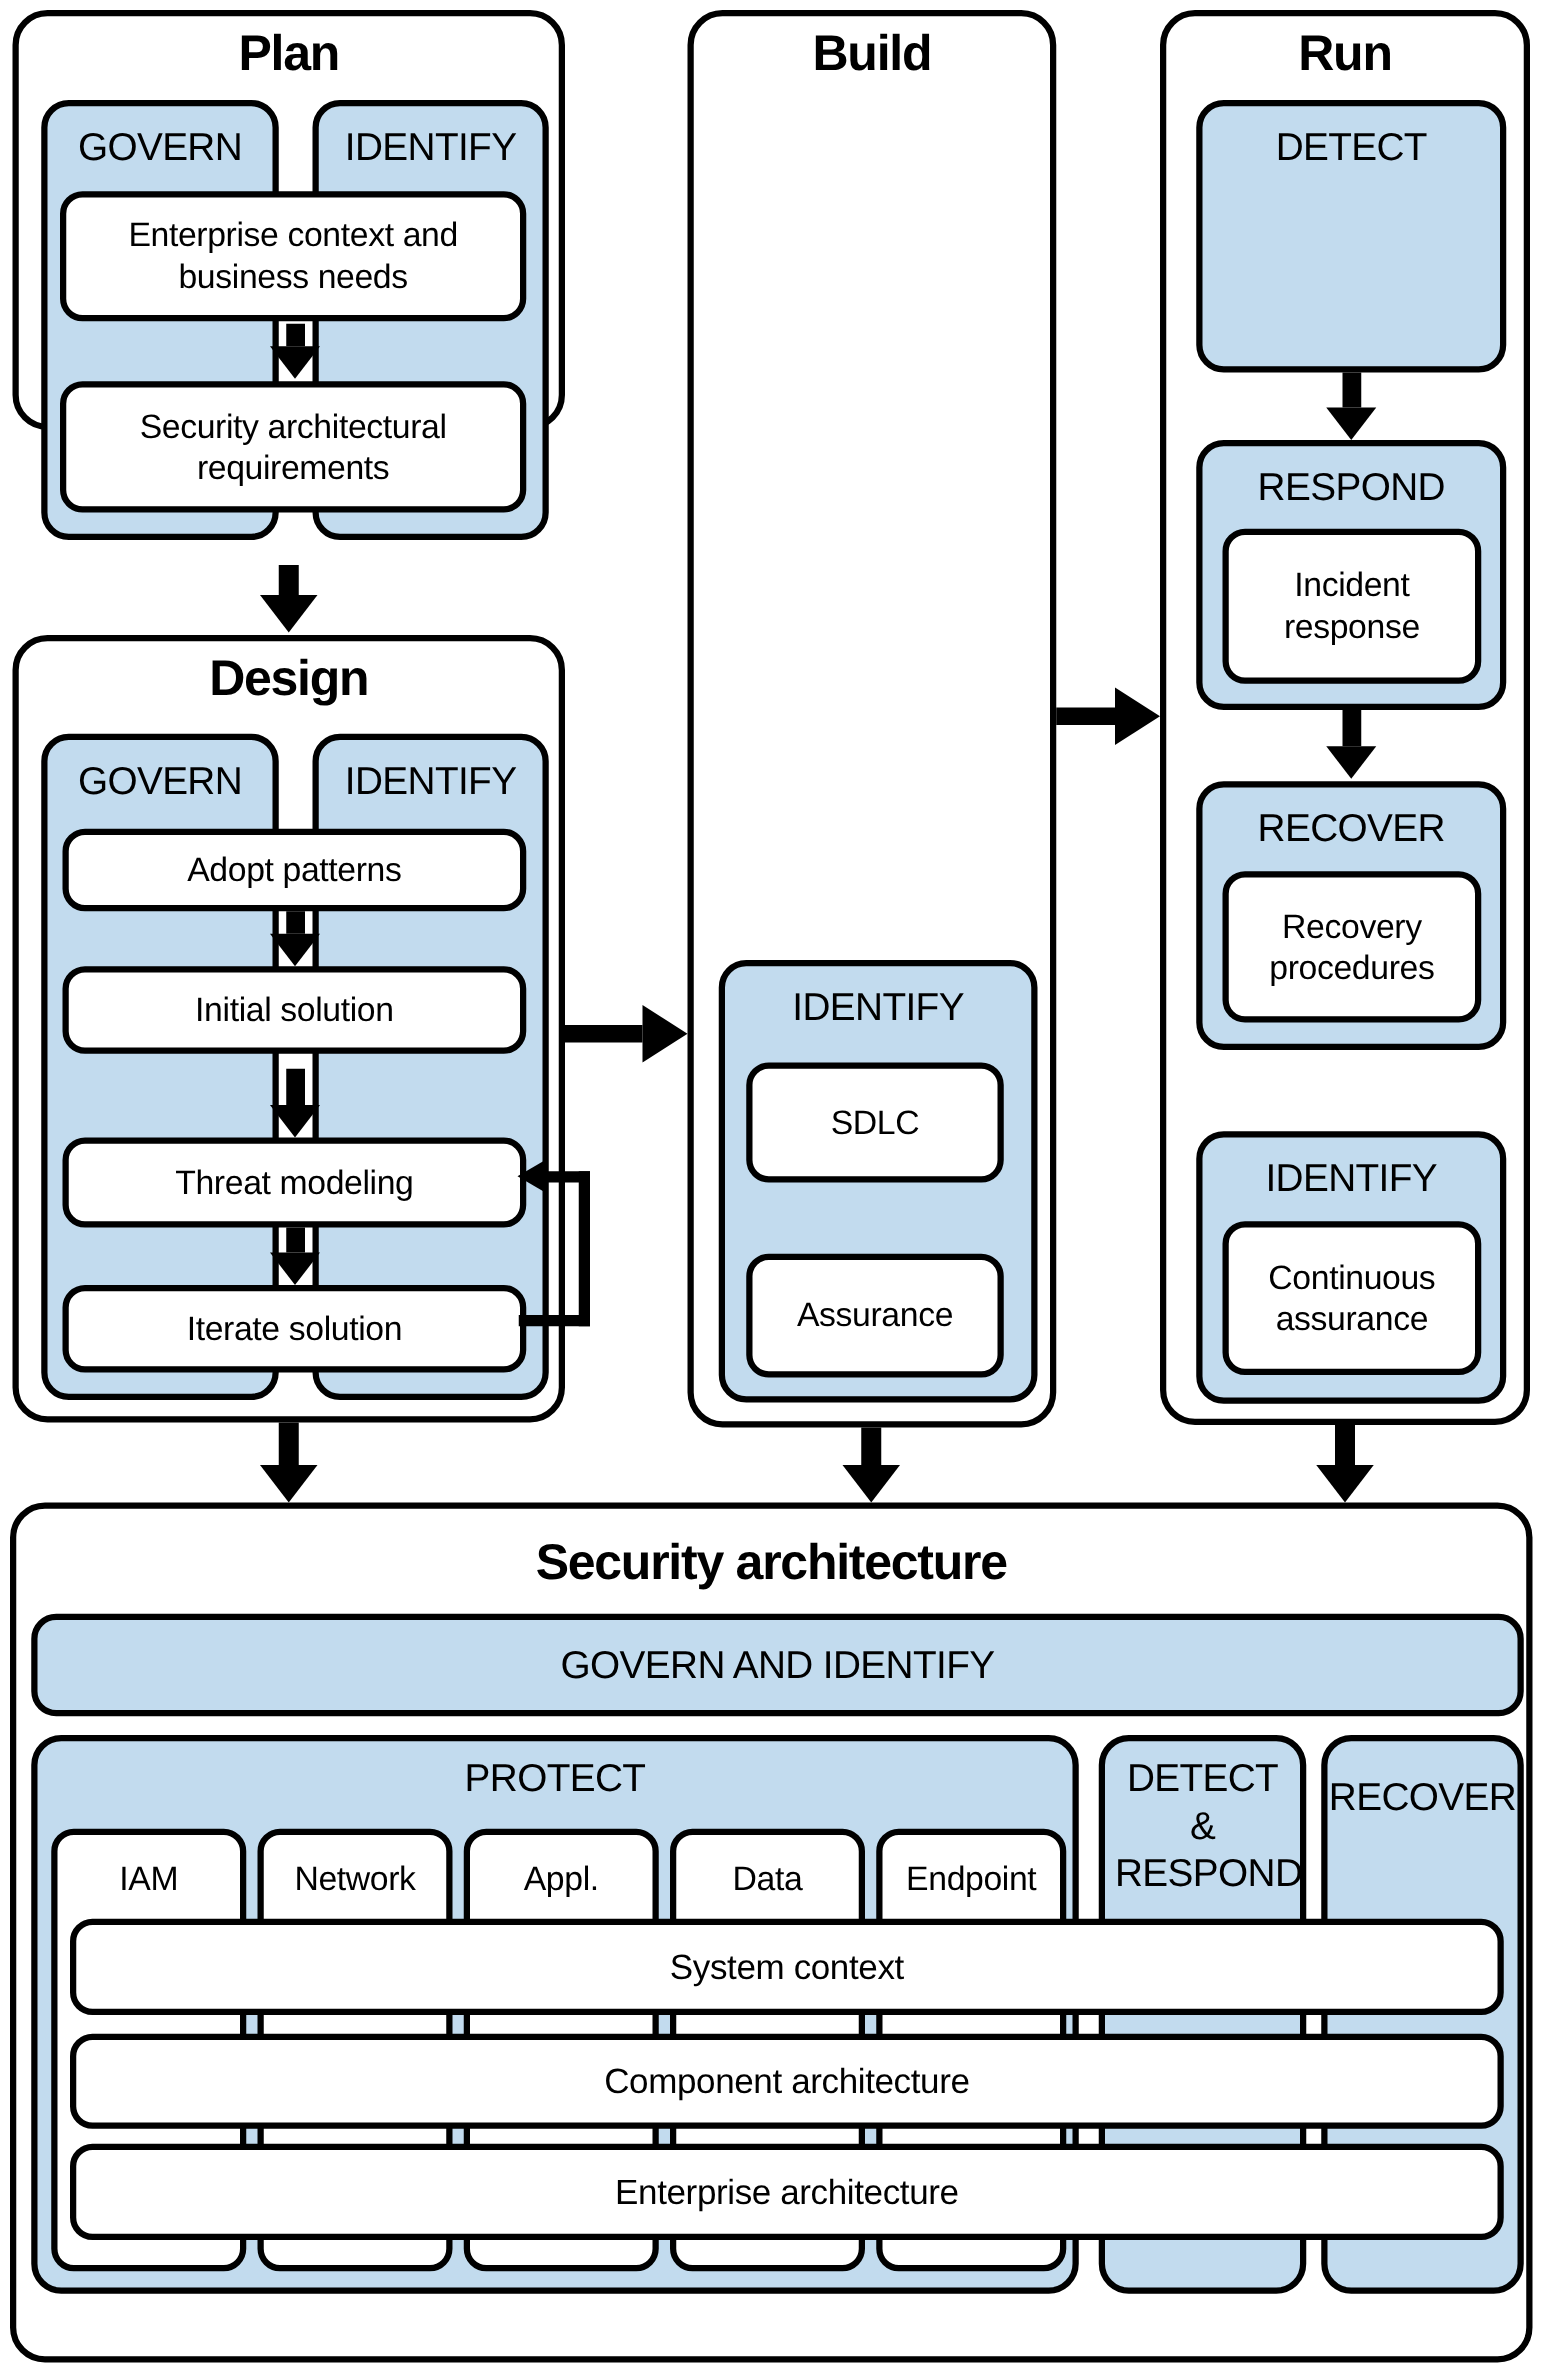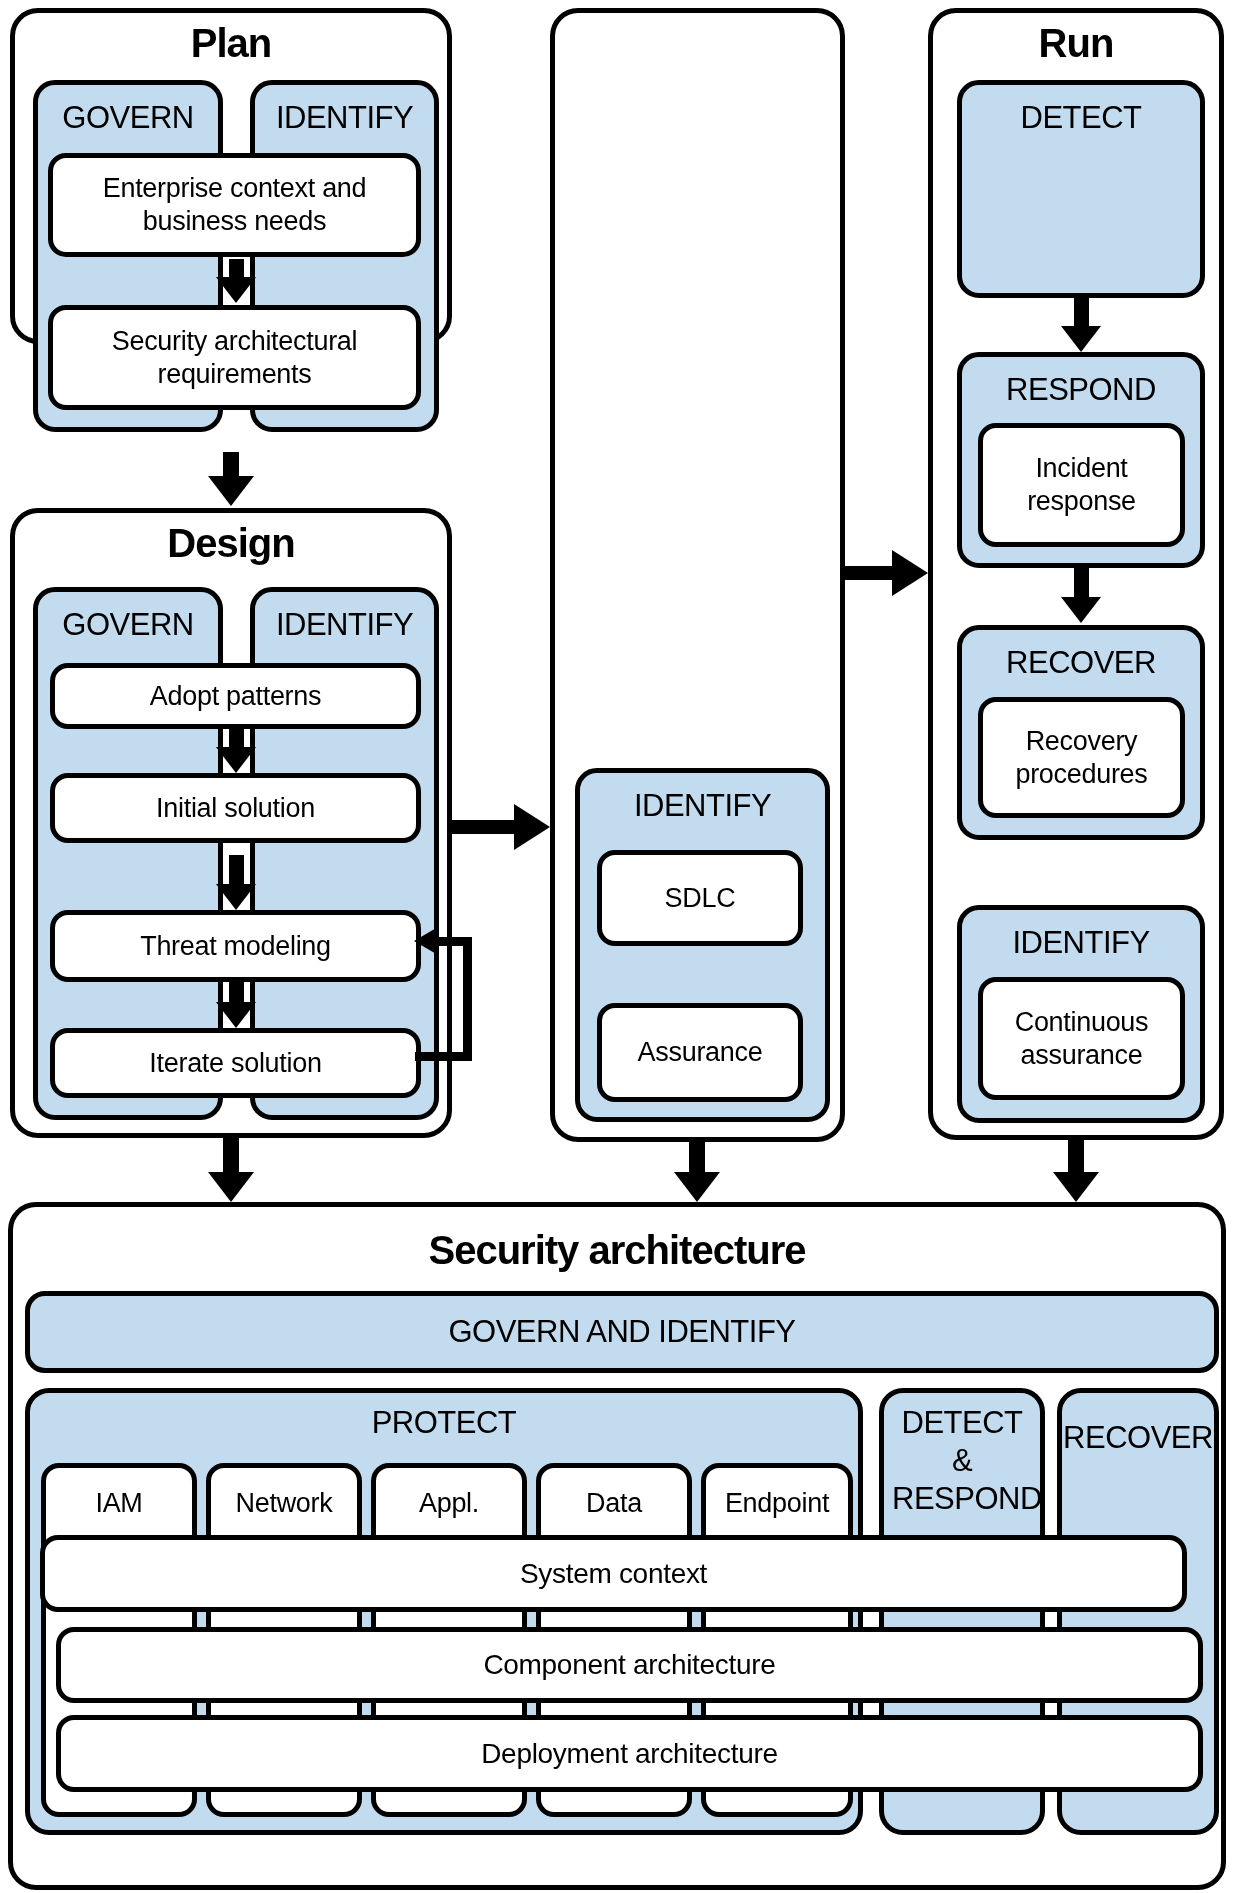--- a/index.html
+++ b/index.html
@@ -143,20 +143,21 @@
     <div class="shaft"></div>
     <div class="head"></div>
   </div>
 
   <div class="h-arrow" style="left:452px;top:804px;width:98px;height:46px;">
     <div class="shaft"></div>
     <div class="head"></div>
   </div>
 
   <section class="panel" style="left:550px;top:8px;width:295px;height:1134px;">
+    <div class="panel-title">Build</div>
     <div class="bluebox" style="left:20px;top:755px;width:255px;height:354px;">
       <div class="cat-label">IDENTIFY</div>
     </div>
     <div class="step" style="left:42px;top:837px;width:206px;height:96px;">SDLC</div>
     <div class="step" style="left:42px;top:990px;width:206px;height:99px;">Assurance</div>
   </section>
 
   <div class="v-arrow" style="left:674px;top:1142px;width:46px;height:60px;">
     <div class="shaft"></div>
     <div class="head"></div>
@@ -231,18 +232,18 @@
     </div>
 
     <div class="bluebox" style="left:866px;top:181px;width:166px;height:447px;border-radius:24px;">
       <div class="cat-label" style="top:11px;padding:0 8px;left:0;right:0;">DETECT &amp; RESPOND</div>
     </div>
 
     <div class="bluebox" style="left:1044px;top:181px;width:162px;height:447px;border-radius:24px;">
       <div class="cat-label" style="top:26px;">RECOVER</div>
     </div>
 
-    <div class="layer-bar" style="left:27px;top:328px;width:1147px;height:77px;">System context</div>
+    <div class="layer-bar" style="left:43px;top:328px;width:1147px;height:77px;">System context</div>
     <div class="layer-bar" style="left:43px;top:420px;width:1147px;height:76px;">Component architecture</div>
-    <div class="layer-bar" style="left:43px;top:508px;width:1147px;height:77px;">Deployment architecture</div>
+    <div class="layer-bar" style="left:43px;top:508px;width:1147px;height:77px;">Enterprise architecture</div>
   </section>
 
 </div>
 
 </body></html>

